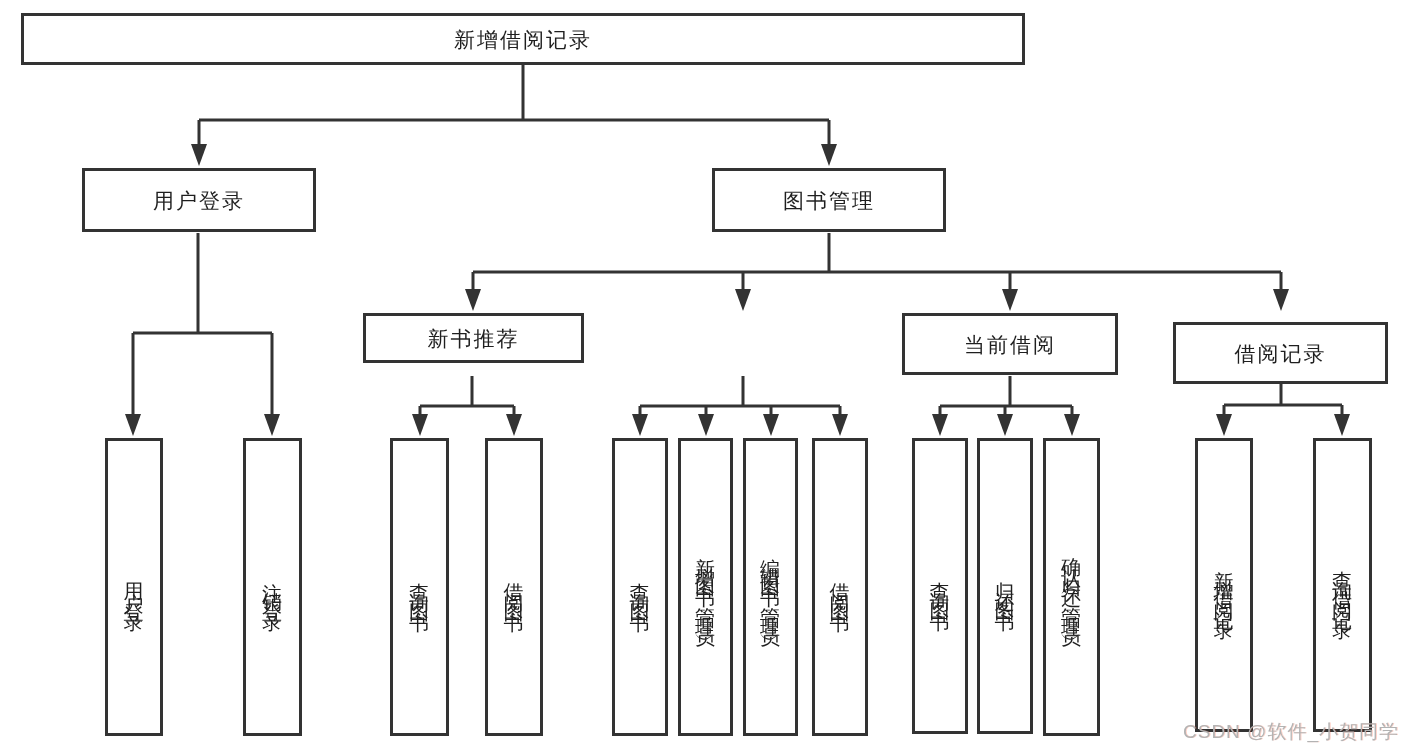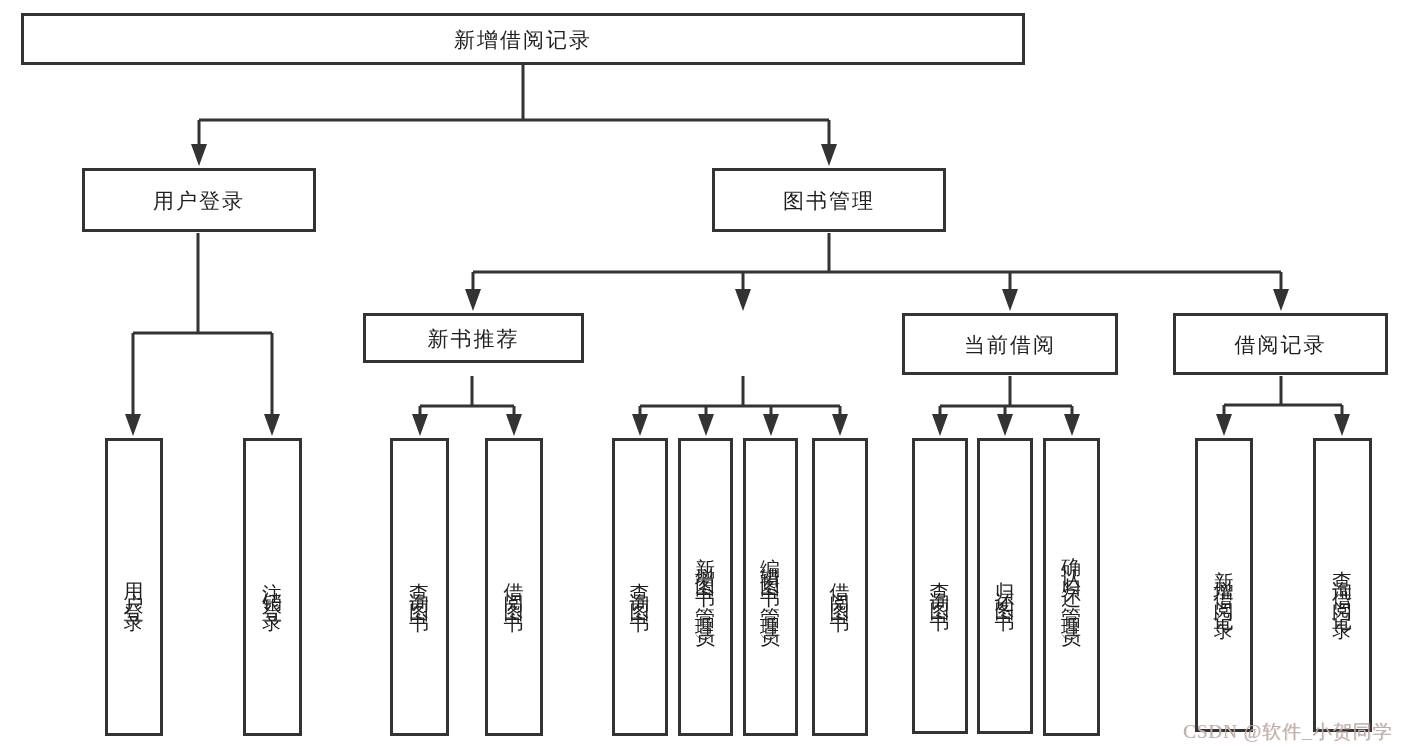--- a/index.html
+++ b/index.html
@@ -63,21 +63,20 @@
   .watermark {
     position: absolute;
     left: 1183px;
     top: 719px;
     font-size: 19px;
     letter-spacing: 1px;
     color: var(--watermark);
     text-shadow: 1px 0 0 rgba(252,85,49,0.25);
     white-space: nowrap;
     z-index: 5;
-    font-family: Liberation Serif, serif;
   }
 </style>
 </head>
 <body>
 
 <div class="stage">
 
   <svg class="connector-layer" viewBox="0 0 1405 747" aria-hidden="true">
     <g>
       <path class="edge" d="M523 65 V120 M199 120 H829 M199 120 V150 M829 120 V150"></path>
@@ -121,21 +120,21 @@
     </g>
   </svg>
 
   <div class="node h-label" style="left:21px; top:13px; width:1004px; height:52px;">新增借阅记录</div>
 
   <div class="node h-label" style="left:82px; top:168px; width:234px; height:64px;">用户登录</div>
   <div class="node h-label" style="left:712px; top:168px; width:234px; height:64px;">图书管理</div>
 
   <div class="node h-label" style="left:363px; top:313px; width:221px; height:50px;">新书推荐</div>
   <div class="node h-label" style="left:902px; top:313px; width:216px; height:62px;">当前借阅</div>
-  <div class="node h-label" style="left:1173px; top:313px; width:215px; height:62px;">借阅记录</div>
+  <div class="node h-label" style="left:1173px; top:322px; width:215px; height:62px;">借阅记录</div>
 
   <div class="node leaf" style="left:105px; top:438px; width:58px; height:298px;">用户登录</div>
   <div class="node leaf" style="left:243px; top:438px; width:59px; height:298px;">注销登录</div>
 
   <div class="node leaf" style="left:390px; top:438px; width:59px; height:298px;">查询图书</div>
   <div class="node leaf" style="left:485px; top:438px; width:58px; height:298px;">借阅图书</div>
 
   <div class="node leaf" style="left:612px; top:438px; width:56px; height:298px;">查询图书</div>
   <div class="node leaf" style="left:678px; top:438px; width:55px; height:298px;">新增图书（管理员）</div>
   <div class="node leaf" style="left:743px; top:438px; width:55px; height:298px;">编辑图书（管理员）</div>

